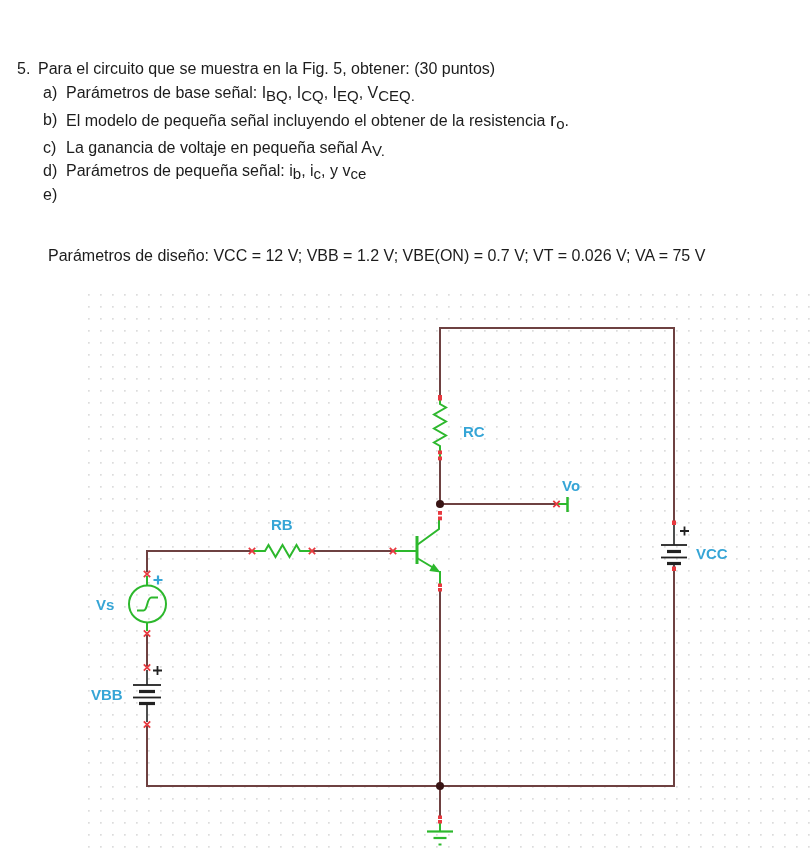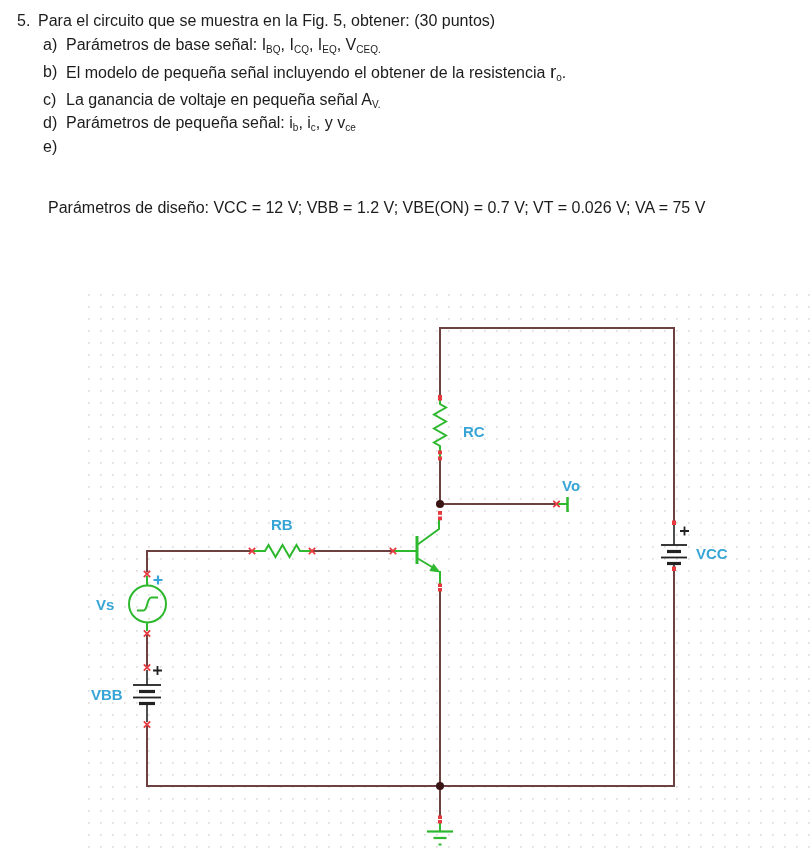--- a/index.html
+++ b/index.html
@@ -1,25 +1,25 @@
 <!DOCTYPE html>
 <html><head>
 <meta charset="utf-8">
 <style>
   html,body { margin:0; padding:0; background:#ffffff; }
   #page {
     position:relative; width:812px; height:855px; background:#ffffff;
     font-family:"Liberation Sans", sans-serif; color:#1c1c1c; overflow:hidden;
   }
-  .line { position:absolute; white-space:nowrap; font-size:16px; line-height:20px; }
+  .line { position:absolute; white-space:nowrap; font-size:16px; line-height:20px;margin-top:48px; }
   .title-num { display:inline-block; width:21px; }
   .item { display:flex; }
   .item .ltr { width:23px; flex:none; }
   .item .txt { display:block; }
-  .sub { font-size:10px; vertical-align:-3px; }
+  .sub { font-size:15px; vertical-align:-3px; }
   .big { font-size:19px; }
   .italic { font-style:italic; }
   #schematic { position:absolute; left:0; top:0; }
 </style>
 </head>
 <body>
 
 <div id="page">
 
   <div class="line" style="left:17px; top:11px;">

